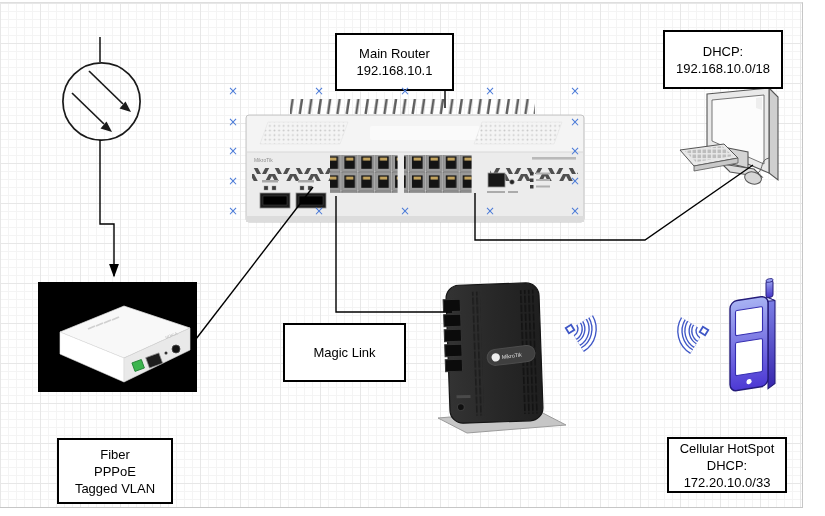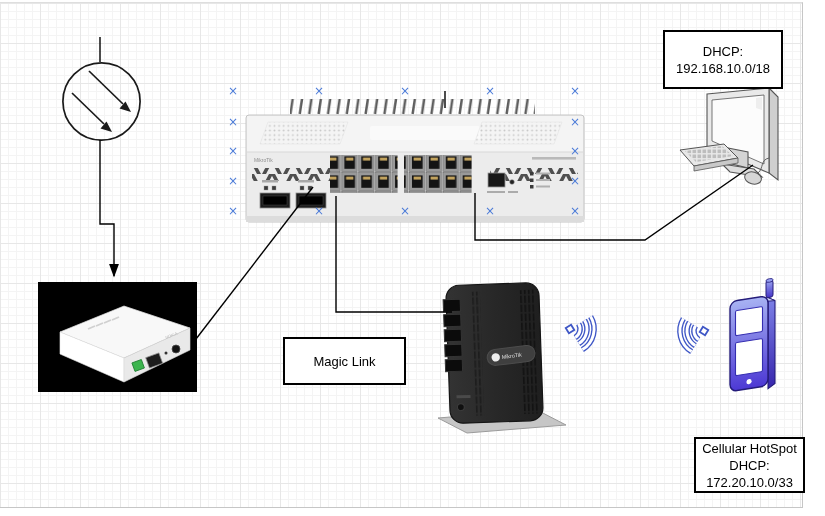--- a/index.html
+++ b/index.html
@@ -228,28 +228,37 @@
       <ellipse cx="41.5" cy="-13" rx="3.6" ry="1.8" fill="#97a0f1" stroke="#241c7a" stroke-width="0.8"></ellipse>
       <path d="M40,4 L47,8 L47,91 L40,95 Z" fill="url(#phS)" stroke="#241c7a" stroke-width="1.1"></path>
       <path d="M9,2 L40,4 L47,8 L16,6 Z" fill="#d9def9" stroke="#241c7a" stroke-width="0.9"></path>
       <rect x="2" y="2" width="38" height="90" rx="7" fill="url(#phF)" stroke="#241c7a" stroke-width="1.4"></rect>
       <rect x="7.5" y="12" width="27" height="25" rx="1.5" fill="#ffffff" stroke="#342db0" stroke-width="1.1"></rect>
       <rect x="7.5" y="44" width="27" height="33" rx="1.5" fill="#ffffff" stroke="#342db0" stroke-width="1.1"></rect>
       <circle cx="21" cy="85" r="2.6" fill="#ffffff"></circle>
     </g>
   </svg>
 
+  <div class="label-box" style="left:335px;top:33px;width:119px;height:58px">
+    <span>Main Router</span>
+    <span>192.168.10.1</span>
+  </div>
   <div class="label-box" style="left:663px;top:30px;width:120px;height:59px">
     <span>DHCP:</span>
     <span>192.168.10.0/18</span>
   </div>
-  <div class="label-box" style="left:283px;top:337px;width:123px;height:48px">
+  <div class="label-box" style="left:283px;top:323px;width:123px;height:59px">
     <span>Magic Link</span>
   </div>
-  <div class="label-box" style="left:694px;top:437px;width:111px;height:56px">
+  <div class="label-box" style="left:57px;top:438px;width:116px;height:66px">
+    <span>Fiber</span>
+    <span>PPPoE</span>
+    <span>Tagged VLAN</span>
+  </div>
+  <div class="label-box" style="left:667px;top:437px;width:120px;height:56px">
     <span>Cellular HotSpot</span>
     <span>DHCP:</span>
     <span>172.20.10.0/33</span>
   </div>
 
   <svg id="connector-layer">
     <defs>
       <marker id="arrowhead" markerWidth="11" markerHeight="9" refX="8.5" refY="3.5" orient="auto">
         <path d="M0,0 L9.5,3.5 L0,7 Z" fill="#000"></path>
       </marker>

